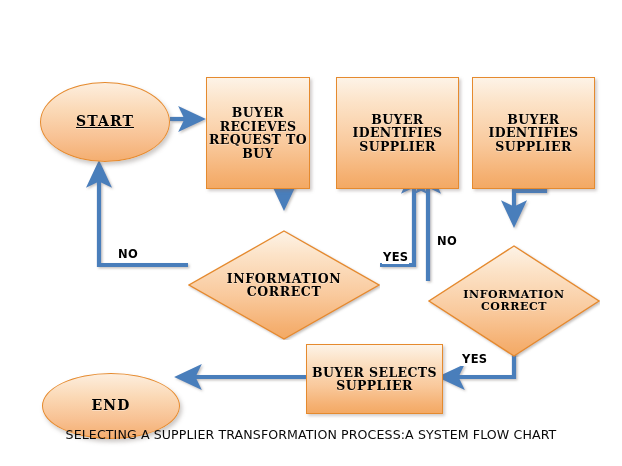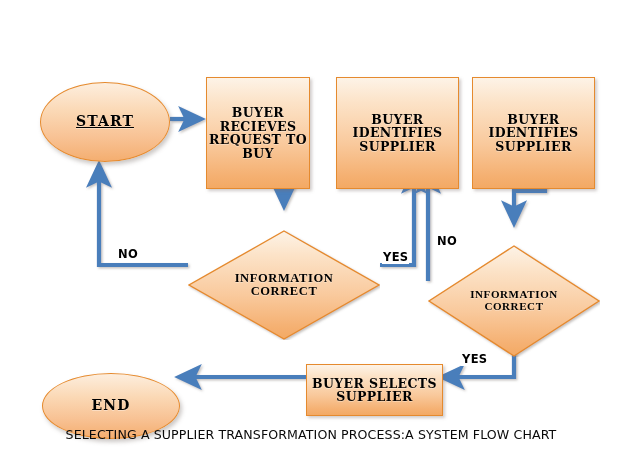--- a/index.html
+++ b/index.html
@@ -80,21 +80,20 @@
   .dec .dia {
     position: absolute;
     left: 0; top: 0;
     width: 100%; height: 100%;
     z-index: 1;
   }
   .dec .lbl {
     font-size: 12.5px;
     letter-spacing: 0.6px;
     width: 74%;
-    font-family: Liberation Serif, serif;
   }
   .dec.small .lbl { font-size: 11px; }
 
   
   .elabel {
     position: absolute;
     font-family: "DejaVu Sans", "Liberation Sans", sans-serif;
     font-weight: bold;
     font-size: 11.5px;
     color: #000000;
@@ -185,21 +184,21 @@
     <span class="lbl">INFORMATION CORRECT</span>
   </div>
 
   <div class="node dec small" style="left:428px; top:225px; width:172px; height:112px;">
     <svg class="dia" viewBox="0 0 172 112" preserveAspectRatio="none">
       <polygon points="86,1 171,56 86,111 1,56" fill="url(#nodeGrad)" stroke="#E58A2E" stroke-width="1.4" filter="url(#softshadow)"></polygon>
     </svg>
     <span class="lbl">INFORMATION CORRECT</span>
   </div>
 
-  <div class="node proc" style="left:306px; top:344px; width:137px; height:52px;">
+  <div class="node proc" style="left:306px; top:324px; width:137px; height:70px;">
     <span class="lbl">BUYER SELECTS SUPPLIER</span>
   </div>
 
   <div class="node term" style="left:42px; top:353px; width:138px; height:66px;">
     <span class="lbl">END</span>
   </div>
 
   <div class="elabel" style="left:117px; top:247px;">NO</div>
 
   <div class="elabel" style="left:382px; top:250px;">YES</div>

